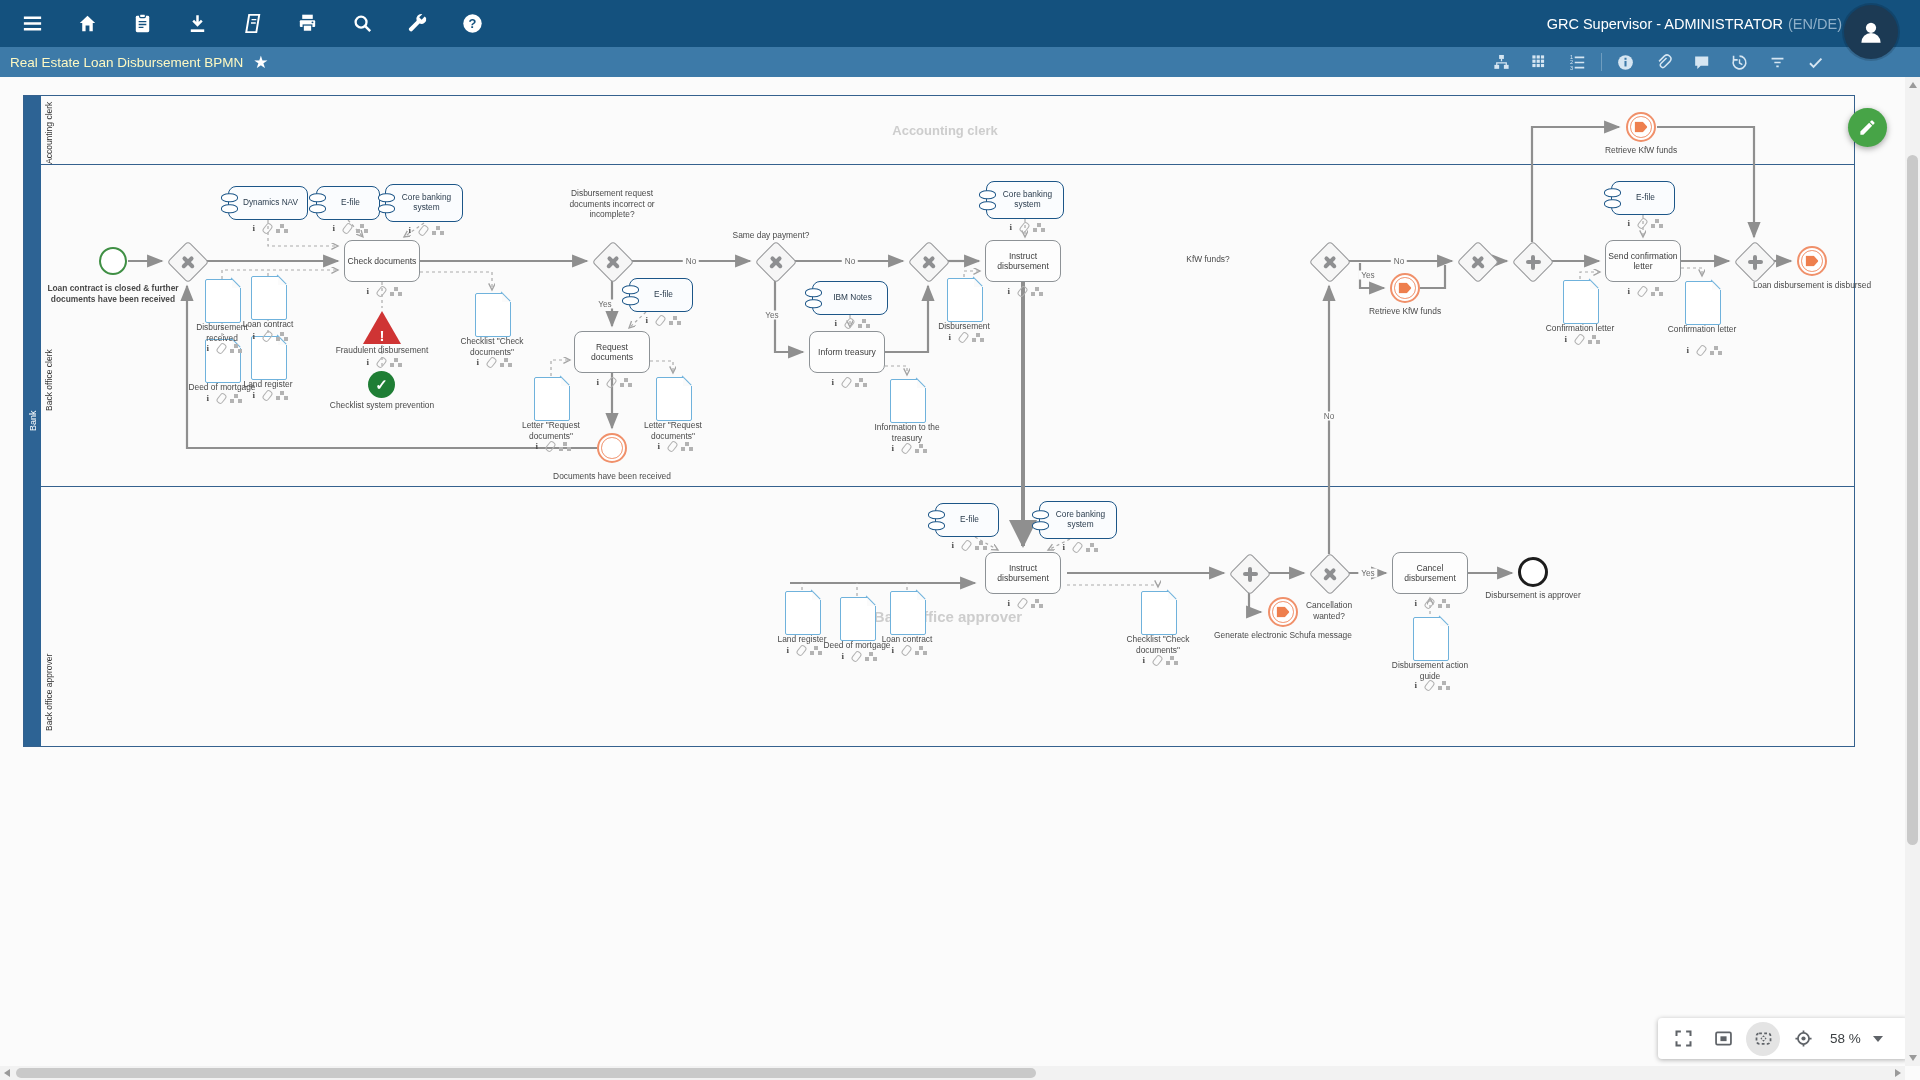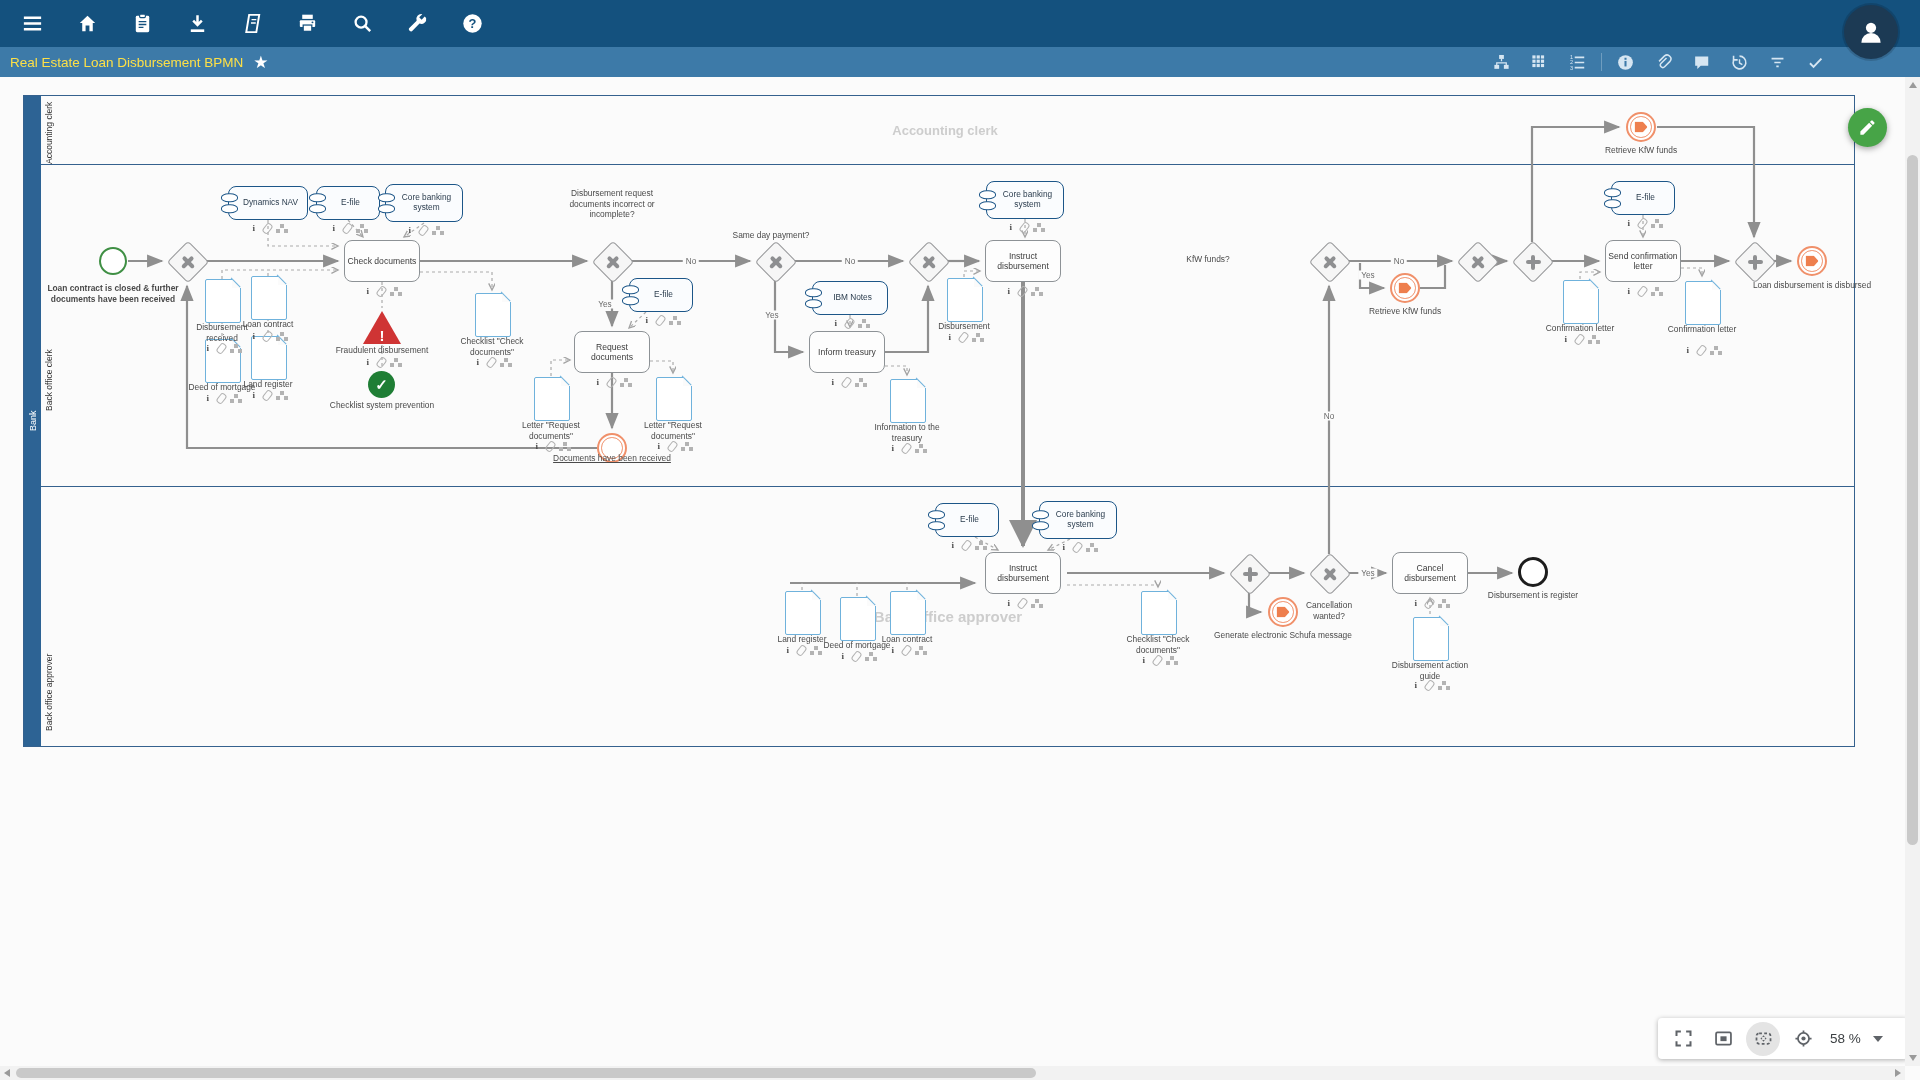--- a/index.html
+++ b/index.html
@@ -7,21 +7,21 @@
 
   
   .topbar{position:absolute;left:0;top:0;width:1920px;height:47px;background:#14517e;display:flex;align-items:center;z-index:50;}
   .tb-ic{width:46px;height:47px;display:flex;align-items:center;justify-content:center;cursor:pointer;margin-left:9px;}
   .tb-ic svg{width:23px;height:23px;}
   .tb-user{position:absolute;right:78px;top:0;height:47px;display:flex;align-items:center;color:#fff;font-size:14.5px;}
   .tb-user .lang{color:#8fb0c9;margin-left:5px;}
   .avatar{position:absolute;right:22px;top:5px;width:54px;height:54px;border-radius:50%;background:#1c3a54;z-index:60;display:flex;align-items:center;justify-content:center;box-shadow:0 0 0 2px rgba(0,0,0,.15);}
   .avatar svg{width:30px;height:30px;}
   .menubar{position:absolute;left:0;top:47px;width:1920px;height:30px;background:#3d7aa8;display:flex;align-items:center;z-index:49;}
-  .mb-title{color:#fde047;font-size:13.5px;margin-left:10px;}
+  .mb-title{color:#fef9c3;font-size:13.5px;margin-left:10px;}
   .mb-star{color:#fff;font-size:17px;margin-left:10px;cursor:pointer;line-height:1;}
   .mb-star::before{content:"★";}
   .mb-icons{position:absolute;right:90px;display:flex;align-items:center;gap:9px;}
   .mb-ic{width:29px;height:29px;display:flex;align-items:center;justify-content:center;cursor:pointer;}
   .mb-ic svg{width:19px;height:19px;}
   .mb-sep{width:1px;height:18px;background:#6f9dbf;}
 
   
   .canvas{position:absolute;left:0;top:77px;width:1905px;height:989px;}
   .pool{position:absolute;left:23px;top:18px;width:1830px;height:650px;border:1.4px solid #35618e;background:transparent;}
@@ -135,20 +135,24 @@
         <svg viewBox="0 0 24 24">
           <path d="M21 6.2a5.1 5.1 0 0 1-6.9 5.9L7 19.2a2.15 2.15 0 1 1-3-3l7.1-7.1A5.1 5.1 0 0 1 17 2.3l-3.2 3.2 2.5 2.5L19.5 4.8z" fill="#fff"></path>
         </svg>
       </div>
     <div class="tb-ic">
         <svg viewBox="0 0 24 24">
           <circle cx="12" cy="12" r="9.6" fill="#fff"></circle>
           <text x="12" y="16.8" text-anchor="middle" font-size="13.5" font-weight="bold" fill="#14517e" font-family="Liberation Sans,sans-serif">?</text>
         </svg>
       </div>
+    <div class="tb-user">
+      <span>GRC Supervisor - ADMINISTRATOR</span>
+      <span class="lang">(EN/DE)</span>
+    </div>
   </div>
   <div class="avatar">
       <svg viewBox="0 0 24 24">
         <circle cx="12" cy="8.6" r="4.1" fill="#fff"></circle>
         <path d="M4.3 20.5a7.7 7.7 0 0 1 15.4 0z" fill="#fff"></path>
       </svg>
     </div>
 
   <div class="menubar">
     <span class="mb-title">Real Estate Loan Disbursement BPMN</span>
@@ -460,21 +464,21 @@
       </div>
     <div class="doc" style="left:656px;top:300px;"></div>
     <div class="lbl" style="left:638px;top:343px;width:70px;">Letter "Request documents"</div>
     <div class="mini" style="left:638px;top:364px;width:70px;">
         <span class="mi-i">i</span>
         <span class="mi-clip"></span>
         <span class="mi-org"></span>
       </div>
 
     <div class="ev o2" style="left:597px;top:356px;"></div>
-    <div class="lbl" style="left:542px;top:376px;width:140px;text-decoration:underline;">Documents have been received</div>
+    <div class="lbl" style="left:542px;top:394px;width:140px;">Documents have been received</div>
 
     <div class="lbl" style="left:721px;top:153px;width:100px;">Same day payment?</div>
     <div class="gw" style="left:761px;top:170px;">
         <span class="sym"></span>
       </div>
 
     <div class="sys" style="left:812px;top:204px;width:76px;">
         <span class="db">
           <i></i>
           <i></i>
@@ -676,21 +680,21 @@
       </div>
     <div class="doc" style="left:1413px;top:540px;"></div>
     <div class="lbl" style="left:1385px;top:583px;width:90px;">Disbursement action guide</div>
     <div class="mini" style="left:1395px;top:603px;width:70px;">
         <span class="mi-i">i</span>
         <span class="mi-clip"></span>
         <span class="mi-org"></span>
       </div>
 
     <div class="ev endb" style="left:1518px;top:480px;"></div>
-    <div class="lbl" style="left:1463px;top:513px;width:140px;">Disbursement is register</div>
+    <div class="lbl" style="left:1463px;top:513px;width:140px;">Disbursement is approver</div>
 
   </div>
 
   <div class="fab">
       <svg viewBox="0 0 24 24">
         <path d="M3 17.2V21h3.8L17.9 9.9l-3.8-3.8zM20.7 7.1c.4-.4.4-1 0-1.4l-2.4-2.4c-.4-.4-1-.4-1.4 0l-1.8 1.8 3.8 3.8z" fill="#fff"></path>
       </svg>
     </div>
 
   <div class="zoombar">

